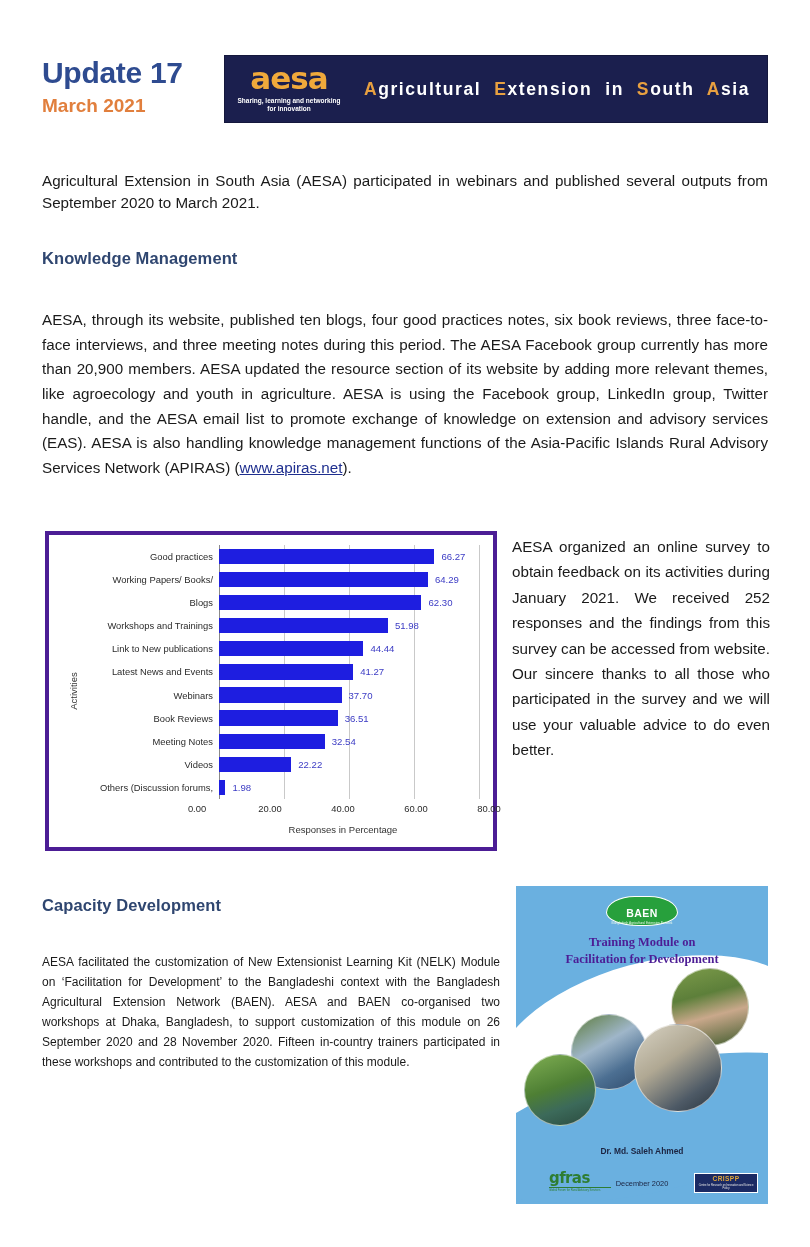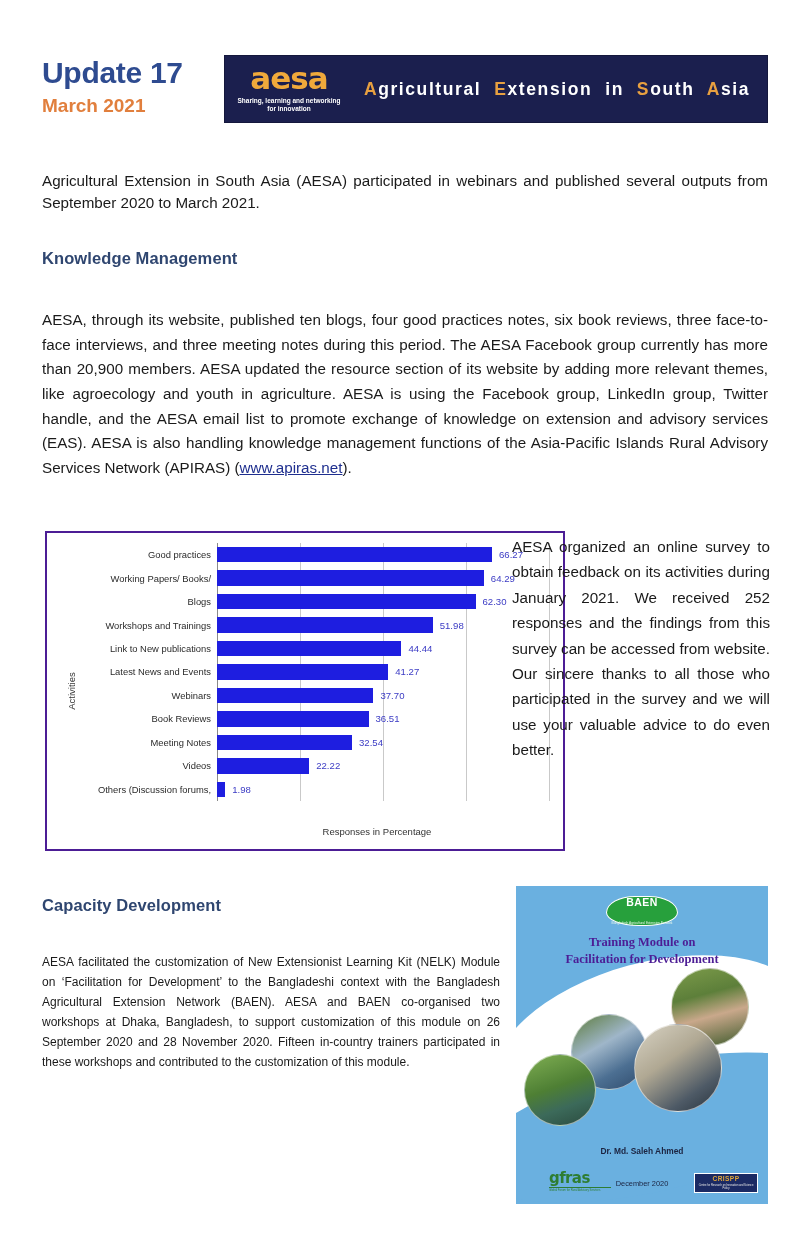--- a/index.html
+++ b/index.html
@@ -124,22 +124,22 @@
   }
   .km-body a {
     color: #1f2f8f;
     text-decoration: underline;
   }
 
   
   .chart-box {
     position: absolute;
     left: 45px; top: 531px;
-    width: 520px; height: 320px;
-    border: 2px solid #4c1d95;
+    width: 452px; height: 320px;
+    border: 4px solid #4c1d95;
     background: #ffffff;
   }
   .chart-inner {
     position: absolute;
     left: 0; top: 0; right: 0; bottom: 0;
     padding: 8px 8px 4px 8px;
   }
   .y-axis-title {
     position: absolute;
     left: 6px; top: 50%;
@@ -273,21 +273,21 @@
     position: absolute;
     left: 50%; top: 10px;
     transform: translateX(-50%);
     width: 72px; height: 30px;
     background: #27a03c;
     border-radius: 40% 40% 45% 45% / 55% 55% 45% 45%;
     border: 1.5px solid #ffffff;
     display: flex;
     flex-direction: column;
     align-items: center;
-    justify-content: space-between;
+    justify-content: flex-end;
     z-index: 6;
   }
   .baen-logo-text {
     font-size: 10.5px;
     font-weight: bold;
     color: #ffffff;
     line-height: 1;
     letter-spacing: 0.4px;
   }
   .baen-logo-sub {
@@ -527,20 +527,27 @@
             </div>
           </div>
           <div class="row">
             <div class="bar-wrap">
               <div class="bar" style="width: 2.475%; background: rgb(30, 30, 224);"></div>
               <div class="bar-val" style="color: rgb(59, 59, 196);">1.98</div>
             </div>
           </div>
         </div>
     </div>
+    <div class="xticks" id="xticks">
+        <div class="xtick" style="left: 0%;">0.00</div>
+        <div class="xtick" style="left: 25%;">20.00</div>
+        <div class="xtick" style="left: 50%;">40.00</div>
+        <div class="xtick" style="left: 75%;">60.00</div>
+        <div class="xtick" style="left: 100%;">80.00</div>
+      </div>
     <div class="x-axis-title">Responses in Percentage</div>
   </div>
 </div>
 
 <div class="survey-text">AESA organized an online survey to obtain feedback on its activities during January 2021. We received 252 responses and the findings from this survey can be accessed from website. Our sincere thanks to all those who participated in the survey and we will use your valuable advice to do even better.</div>
 
 <div class="h-section" id="cd-heading">Capacity Development</div>
 <div class="cd-body">AESA facilitated the customization of New Extensionist Learning Kit (NELK) Module on ‘Facilitation for Development’ to the Bangladeshi context with the Bangladesh Agricultural Extension Network (BAEN). AESA and BAEN co-organised two workshops at Dhaka, Bangladesh, to support customization of this module on 26 September 2020 and 28 November 2020. Fifteen in-country trainers participated in these workshops and contributed to the customization of this module.</div>
 
 <div class="book-cover">

